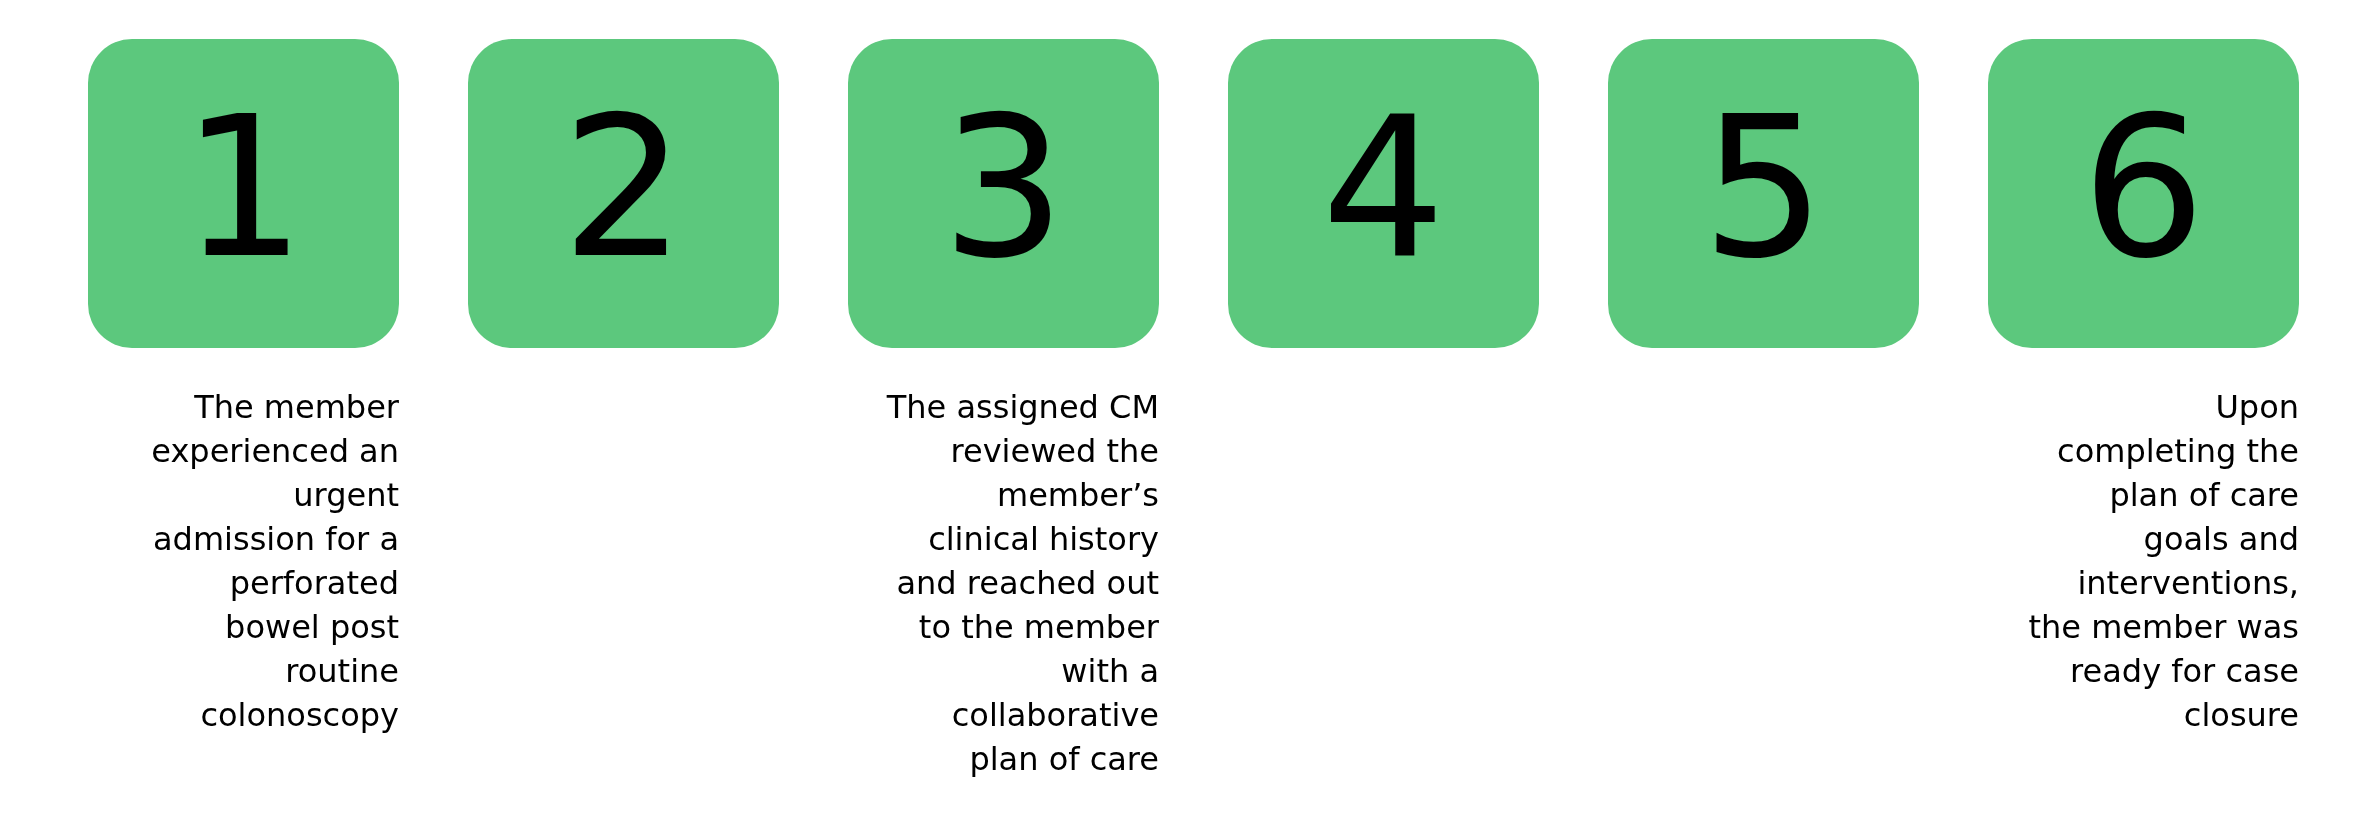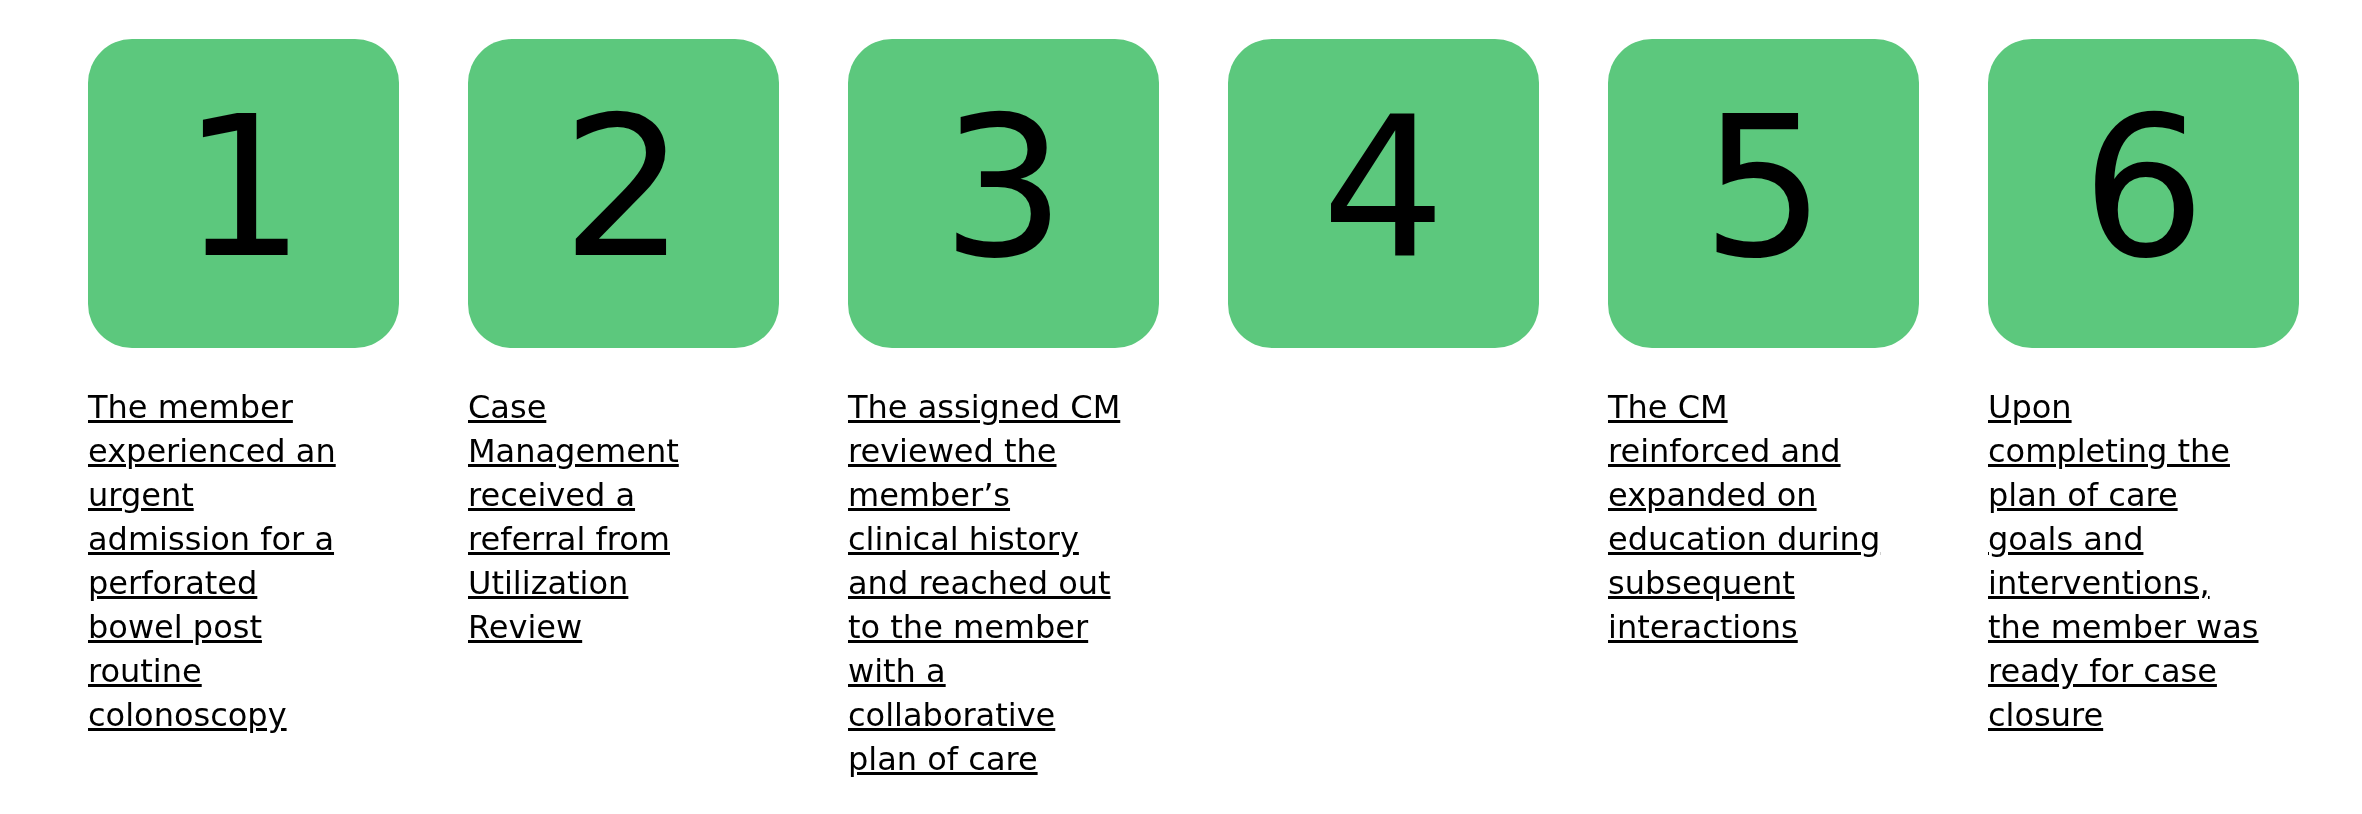--- a/index.html
+++ b/index.html
@@ -40,24 +40,23 @@
     line-height: 1;
     color: var(--ink);
     transform: translateY(-6px);
     font-weight: 500;
   }
   .caption {
     margin-top: 37px;
     width: 311px;
     font-size: 32px;
     line-height: 44px;
-    text-align: left;
+    text-align: right;
     color: var(--ink);
     white-space: pre-line;
-    text-decoration: underline;
   }
 </style>
 </head>
 <body>
 
 <div class="diagram">
 
   <div class="step">
     <div class="badge">
       <span class="num">1</span>
@@ -69,26 +68,20 @@
 perforated
 bowel post
 routine
 colonoscopy</div>
   </div>
 
   <div class="step">
     <div class="badge">
       <span class="num">2</span>
     </div>
-    <div class="caption">Case
-Management
-received a
-referral from
-Utilization
-Review</div>
   </div>
 
   <div class="step">
     <div class="badge">
       <span class="num">3</span>
     </div>
     <div class="caption">The assigned CM
 reviewed the
 member’s
 clinical history
@@ -102,26 +95,20 @@
   <div class="step">
     <div class="badge">
       <span class="num">4</span>
     </div>
   </div>
 
   <div class="step">
     <div class="badge">
       <span class="num">5</span>
     </div>
-    <div class="caption">The CM
-reinforced and
-expanded on
-education during
-subsequent
-interactions</div>
   </div>
 
   <div class="step">
     <div class="badge">
       <span class="num">6</span>
     </div>
     <div class="caption">Upon
 completing the
 plan of care
 goals and

